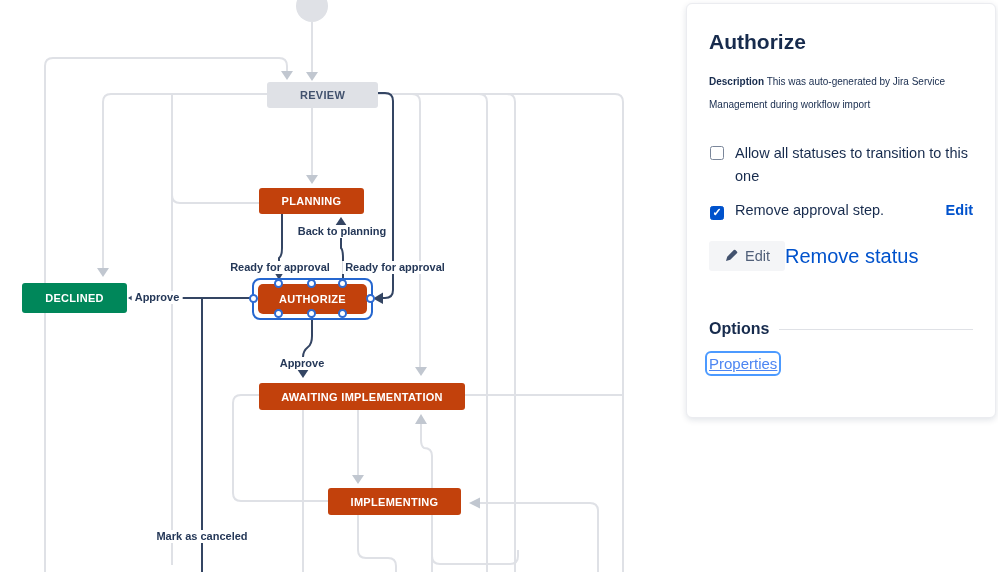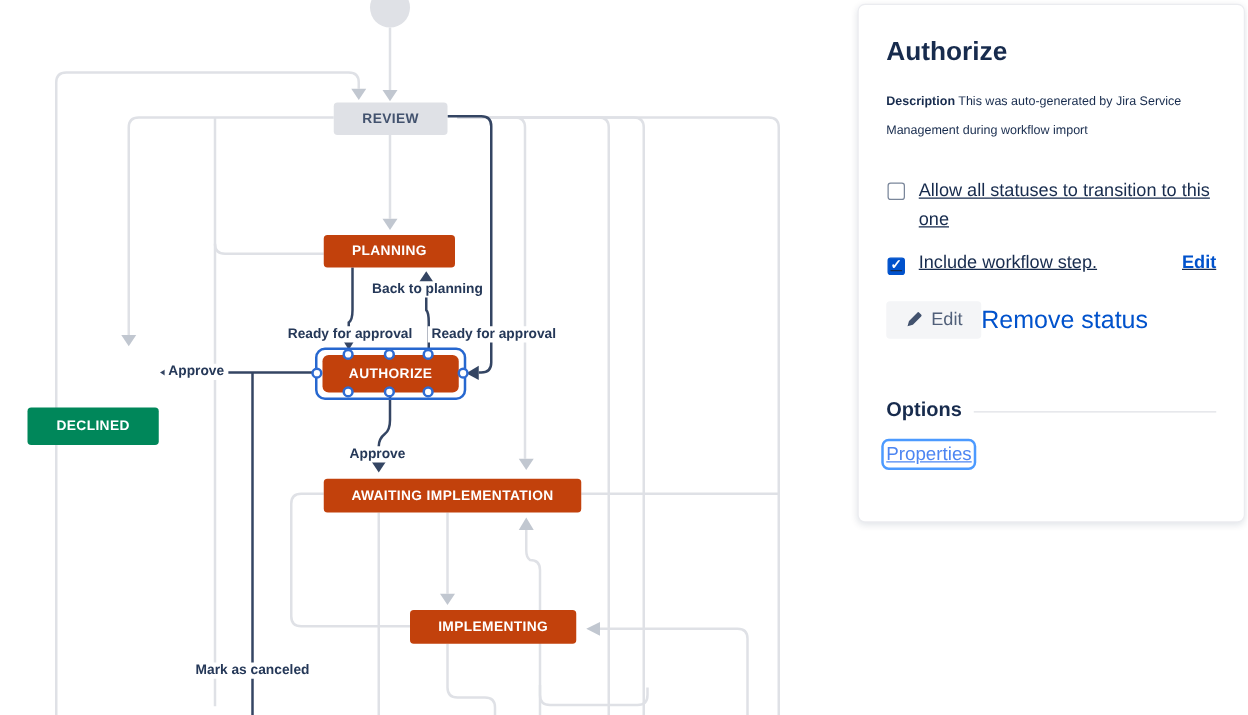--- a/index.html
+++ b/index.html
@@ -30,21 +30,21 @@
 
   
   .panel { position:absolute; left:686px; top:3px; width:310px; height:415px;
     background:#fff; border:1px solid #EBECF0; border-radius:6px;
     box-shadow:0 2px 6px rgba(9,30,66,.12); padding:24px 22px 0 22px; }
   .panel h1 { font-size:21px; font-weight:600; color:#172B4D; margin:2px 0 16px 0; }
   .desc { font-size:10px; line-height:23px; color:#172B4D; width:276px; }
   .desc b { font-weight:bold; }
 
   .chk-row { display:flex; align-items:flex-start; margin-top:26px; font-size:14.5px;
-    line-height:23px;text-decoration:underline; }
+    line-height:23px; }
   .chk-row + .chk-row { margin-top:11px; }
   .cbox { flex:0 0 auto; width:14px; height:14px; margin:4px 11px 0 1px;
     border:1.6px solid #7A869A; border-radius:2.5px; background:#fff; cursor:pointer; }
   .cbox.checked { background:#0052CC; border-color:#0052CC; color:#fff;
     display:flex; align-items:center; justify-content:center;
     font-size:11px; font-weight:bold; line-height:1; }
   .chk-label { width:250px; cursor:pointer; }
   .row2 { display:flex; align-items:center; width:264px; }
   .link { color:#0052CC; text-decoration:none; cursor:pointer; }
   .edit-inline { margin-left:auto; font-weight:600; font-size:14.5px; }
@@ -117,24 +117,24 @@
         <polygon points="383,292.5 383,304 373,298.5"></polygon>
         <polygon points="273.5,271 284.5,271 279,280"></polygon>
         <polygon points="335,226 347,226 341,217"></polygon>
         <polygon points="137,292.5 137,303.5 128,298"></polygon>
         <polygon points="297,369 309,369 303,378"></polygon>
       </g>
 
       <circle cx="312" cy="6" r="16" fill="#DFE1E6"></circle>
     </svg>
 
-    <div class="status neutral" style="left:267px;top:82px;width:91px;height:26px;">REVIEW</div>
+    <div class="status neutral" style="left:267px;top:82px;width:111px;height:26px;">REVIEW</div>
     <div class="status blue" style="left:259px;top:188px;width:105px;height:26px;">PLANNING</div>
     <div class="status blue selected" style="left:258px;top:284px;width:109px;height:30px;">AUTHORIZE</div>
-    <div class="status green" style="left:22px;top:283px;width:105px;height:30px;margin-top:43px;">DECLINED</div>
+    <div class="status green" style="left:22px;top:283px;width:105px;height:30px;">DECLINED</div>
     <div class="status blue" style="left:259px;top:383px;width:206px;height:27px;">AWAITING IMPLEMENTATION</div>
     <div class="status blue" style="left:328px;top:488px;width:133px;height:27px;">IMPLEMENTING</div>
 
     <div class="sel-ring"></div>
     <div class="handle" style="left:274px;top:279px;"></div>
     <div class="handle" style="left:307px;top:279px;"></div>
     <div class="handle" style="left:338px;top:279px;"></div>
     <div class="handle" style="left:274px;top:309px;"></div>
     <div class="handle" style="left:307px;top:309px;"></div>
     <div class="handle" style="left:338px;top:309px;"></div>
@@ -156,21 +156,21 @@
 
     <div class="chk-row">
       <span class="cbox"></span>
       <span class="chk-label">Allow all statuses to transition to this one</span>
     </div>
 
     <div class="chk-row row2">
       <span class="cbox checked">
           <span>✓</span>
         </span>
-      <span>Include workflow step.</span>
+      <span>Remove approval step.</span>
       <a class="link edit-inline">Edit</a>
     </div>
 
     <div class="btn-row">
       <button class="btn">
         <svg width="14" height="14" viewBox="0 0 14 14">
           <path d="M12.9 2.6l-1.5-1.5a1.1 1.1 0 0 0-1.6 0L3.2 7.7 2 12l4.3-1.2 6.6-6.6a1.1 1.1 0 0 0 0-1.6z" fill="#42526E"></path>
         </svg>
         <span>Edit</span>
       </button>

